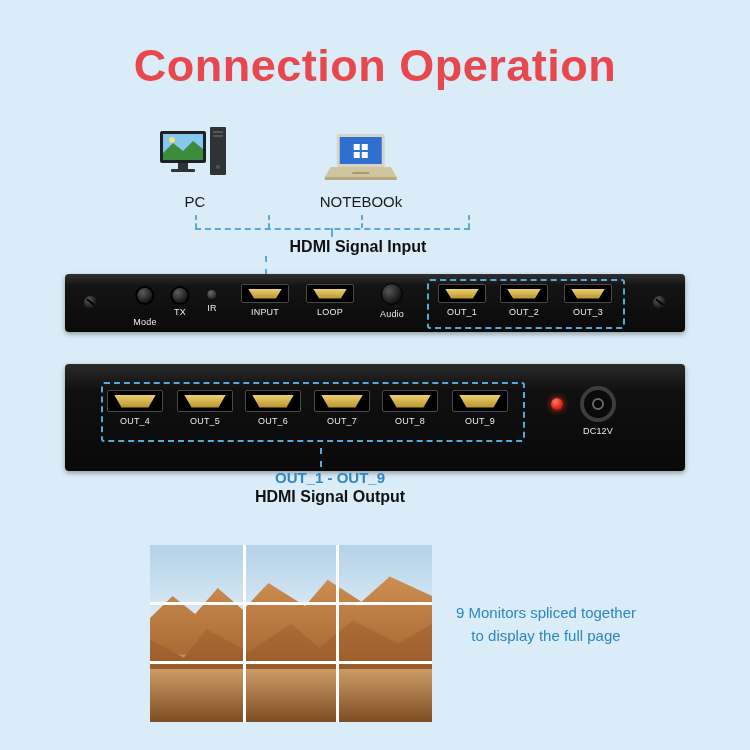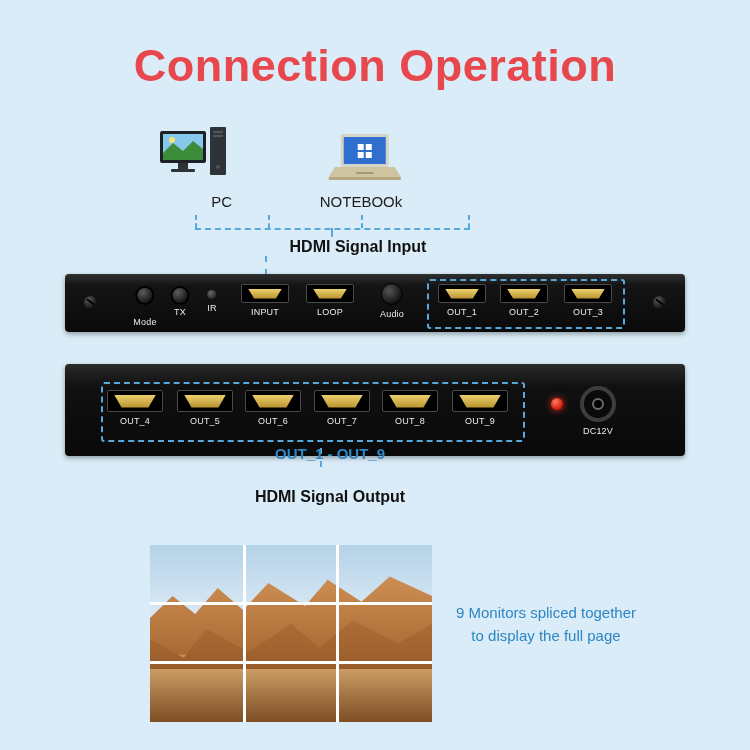--- a/index.html
+++ b/index.html
@@ -8,21 +8,21 @@
     background:#d9ecf7; font-family:"Liberation Sans", sans-serif;
     overflow:hidden;
   }
   .title {
     position:absolute; top:40px; left:0; right:0; text-align:center;
     font-size:45px; font-weight:bold; color:#e8474d; letter-spacing:0.5px;
   }
   
   .device {
     position:absolute; top:122px; height:88px; transform:translateX(-50%);
-    display:flex; flex-direction:column; align-items:flex-end; justify-content:flex-end;
+    display:flex; flex-direction:column; align-items:center; justify-content:flex-end;
   }
   .device-label { font-size:15px; color:#1c1c1c; margin-top:6px; }
   
   .vdash { position:absolute; width:0; border-left:2px dashed #58a9db; }
   .hdash { position:absolute; height:0; border-top:2px dashed #58a9db; }
   .dash-rect { position:absolute; border:2px dashed #58a9db; border-radius:3px; }
   .io-label {
     position:absolute; transform:translateX(-50%); white-space:nowrap;
     font-size:16px; font-weight:bold; color:#111;
   }
@@ -30,21 +30,21 @@
     position:absolute; transform:translateX(-50%); white-space:nowrap;
     font-size:15px; font-weight:bold; color:#2e86c4;
   }
   
   .panel {
     position:absolute; left:65px; width:620px; border-radius:4px;
     background:linear-gradient(180deg,#303030 0%,#141414 20%,#0a0a0a 100%);
     box-shadow:0 2px 5px rgba(0,0,0,0.35);
   }
   .panel-front { top:274px; height:58px; }
-  .panel-rear  { top:364px; height:92px; background:linear-gradient(180deg,#2a2a2a 0%,#101010 25%,#090909 100%); }
+  .panel-rear  { top:364px; height:107px; background:linear-gradient(180deg,#2a2a2a 0%,#101010 25%,#090909 100%); }
   .port, .ctl {
     position:absolute; transform:translateX(-50%);
     display:flex; flex-direction:column; align-items:center;
   }
   .plabel { font-size:9px; color:#ececec; margin-top:4px; letter-spacing:0.2px; white-space:nowrap; }
   .hdmi {
     width:46px; height:17px; background:#000; border:1px solid #4a4a4a;
     border-radius:2px; display:flex; align-items:center; justify-content:center;
   }
   .hdmi::before {
@@ -244,21 +244,21 @@
 
     <div class="led" style="left:486px; top:34px;"></div>
 
     <div class="ctl" style="left:533px; top:22px;">
       <div class="dcjack"></div>
       <div class="plabel">DC12V</div>
     </div>
   </div>
 
   <div class="vdash" style="left:320px; top:448px; height:19px;"></div>
-  <div class="io-range" style="left:330px; top:445px;">OUT_1 - OUT_9</div>
+  <div class="io-range" style="left:330px; top:469px;">OUT_1 - OUT_9</div>
   <div class="io-label" style="left:330px; top:488px;">HDMI Signal Output</div>
 
   <div class="photo">
     <div class="sky"></div>
     <div class="rock-far"></div>
     <div class="rock-mid"></div>
     <div class="ground"></div>
     <div class="gridline-v" style="left:93px;"></div>
     <div class="gridline-v" style="left:186px;"></div>
     <div class="gridline-h" style="top:57px;"></div>

